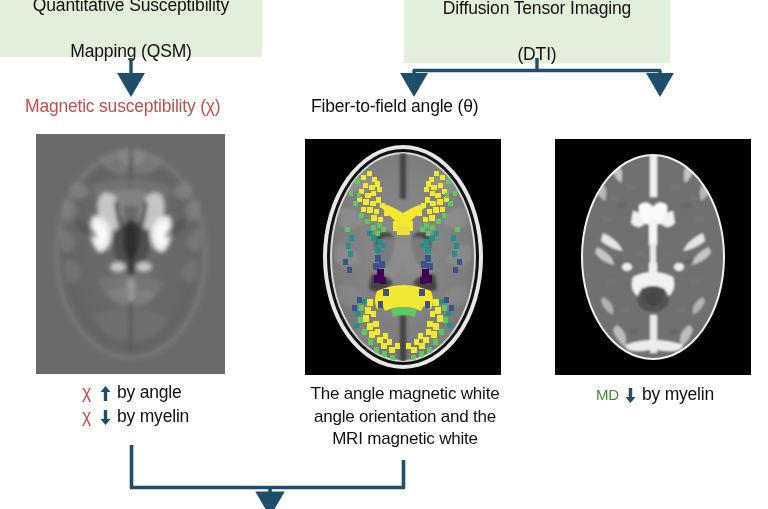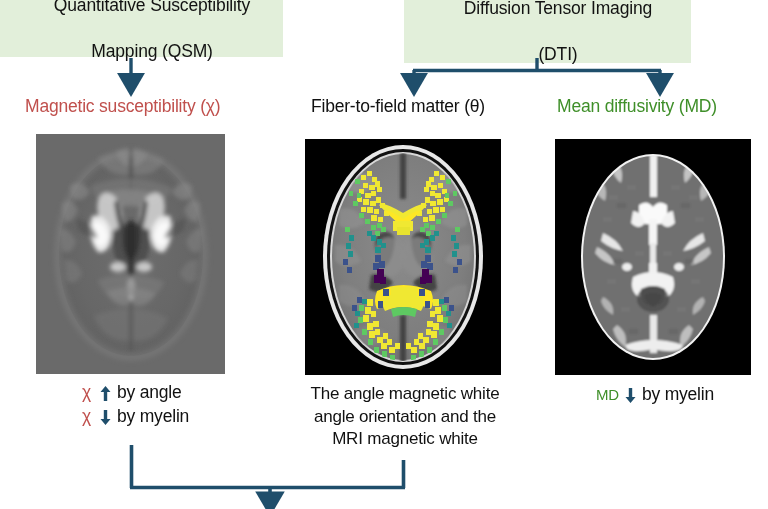--- a/index.html
+++ b/index.html
@@ -27,21 +27,20 @@
     position: absolute;
     background: #e2efda;
     color: #121212;
     display: flex;
     align-items: center;
     justify-content: center;
     text-align: center;
     font-size: 17.5px;
     line-height: 1.32;
     letter-spacing: -0.15px;
-    padding-left: 21px;
   }
   #qsm-box { left: 0px;   top: 0px; width: 262px; height: 57px; }
   #dti-box { left: 404px; top: 0px; width: 266px; height: 63px; }
   .green-box span { display: block; padding: 0 6px; }
 
   
   .modality-label {
     position: absolute;
     font-size: 17.5px;
     letter-spacing: -0.2px;
@@ -102,22 +101,21 @@
 
   <div class="green-box" id="qsm-box">
     <span><span>Quantitative Susceptibility</span><br><span>Mapping (QSM)</span></span>
   </div>
 
   <div class="green-box" id="dti-box">
     <span><span>Diffusion Tensor Imaging</span><br><span>(DTI)</span></span>
   </div>
 
   <div class="modality-label" id="label-chi">Magnetic susceptibility (χ)</div>
-  <div class="modality-label" id="label-theta">Fiber-to-field matter (θ)</div>
-  <div class="modality-label" id="label-md">Mean diffusivity (MD)</div>
+  <div class="modality-label" id="label-theta">Fiber-to-field angle (θ)</div>
 
   <div class="brain" id="img-qsm">
     <svg viewBox="0 0 189 240" preserveAspectRatio="none">
       <defs>
         <radialGradient id="qsmBrainBase" cx="50%" cy="50%" r="62%">
           <stop offset="0%" stop-color="#6d6d6d"></stop>
           <stop offset="60%" stop-color="#676767"></stop>
           <stop offset="100%" stop-color="#5e5e5e"></stop>
         </radialGradient>
         <filter id="softBlurQ" x="-30%" y="-30%" width="160%" height="160%">

